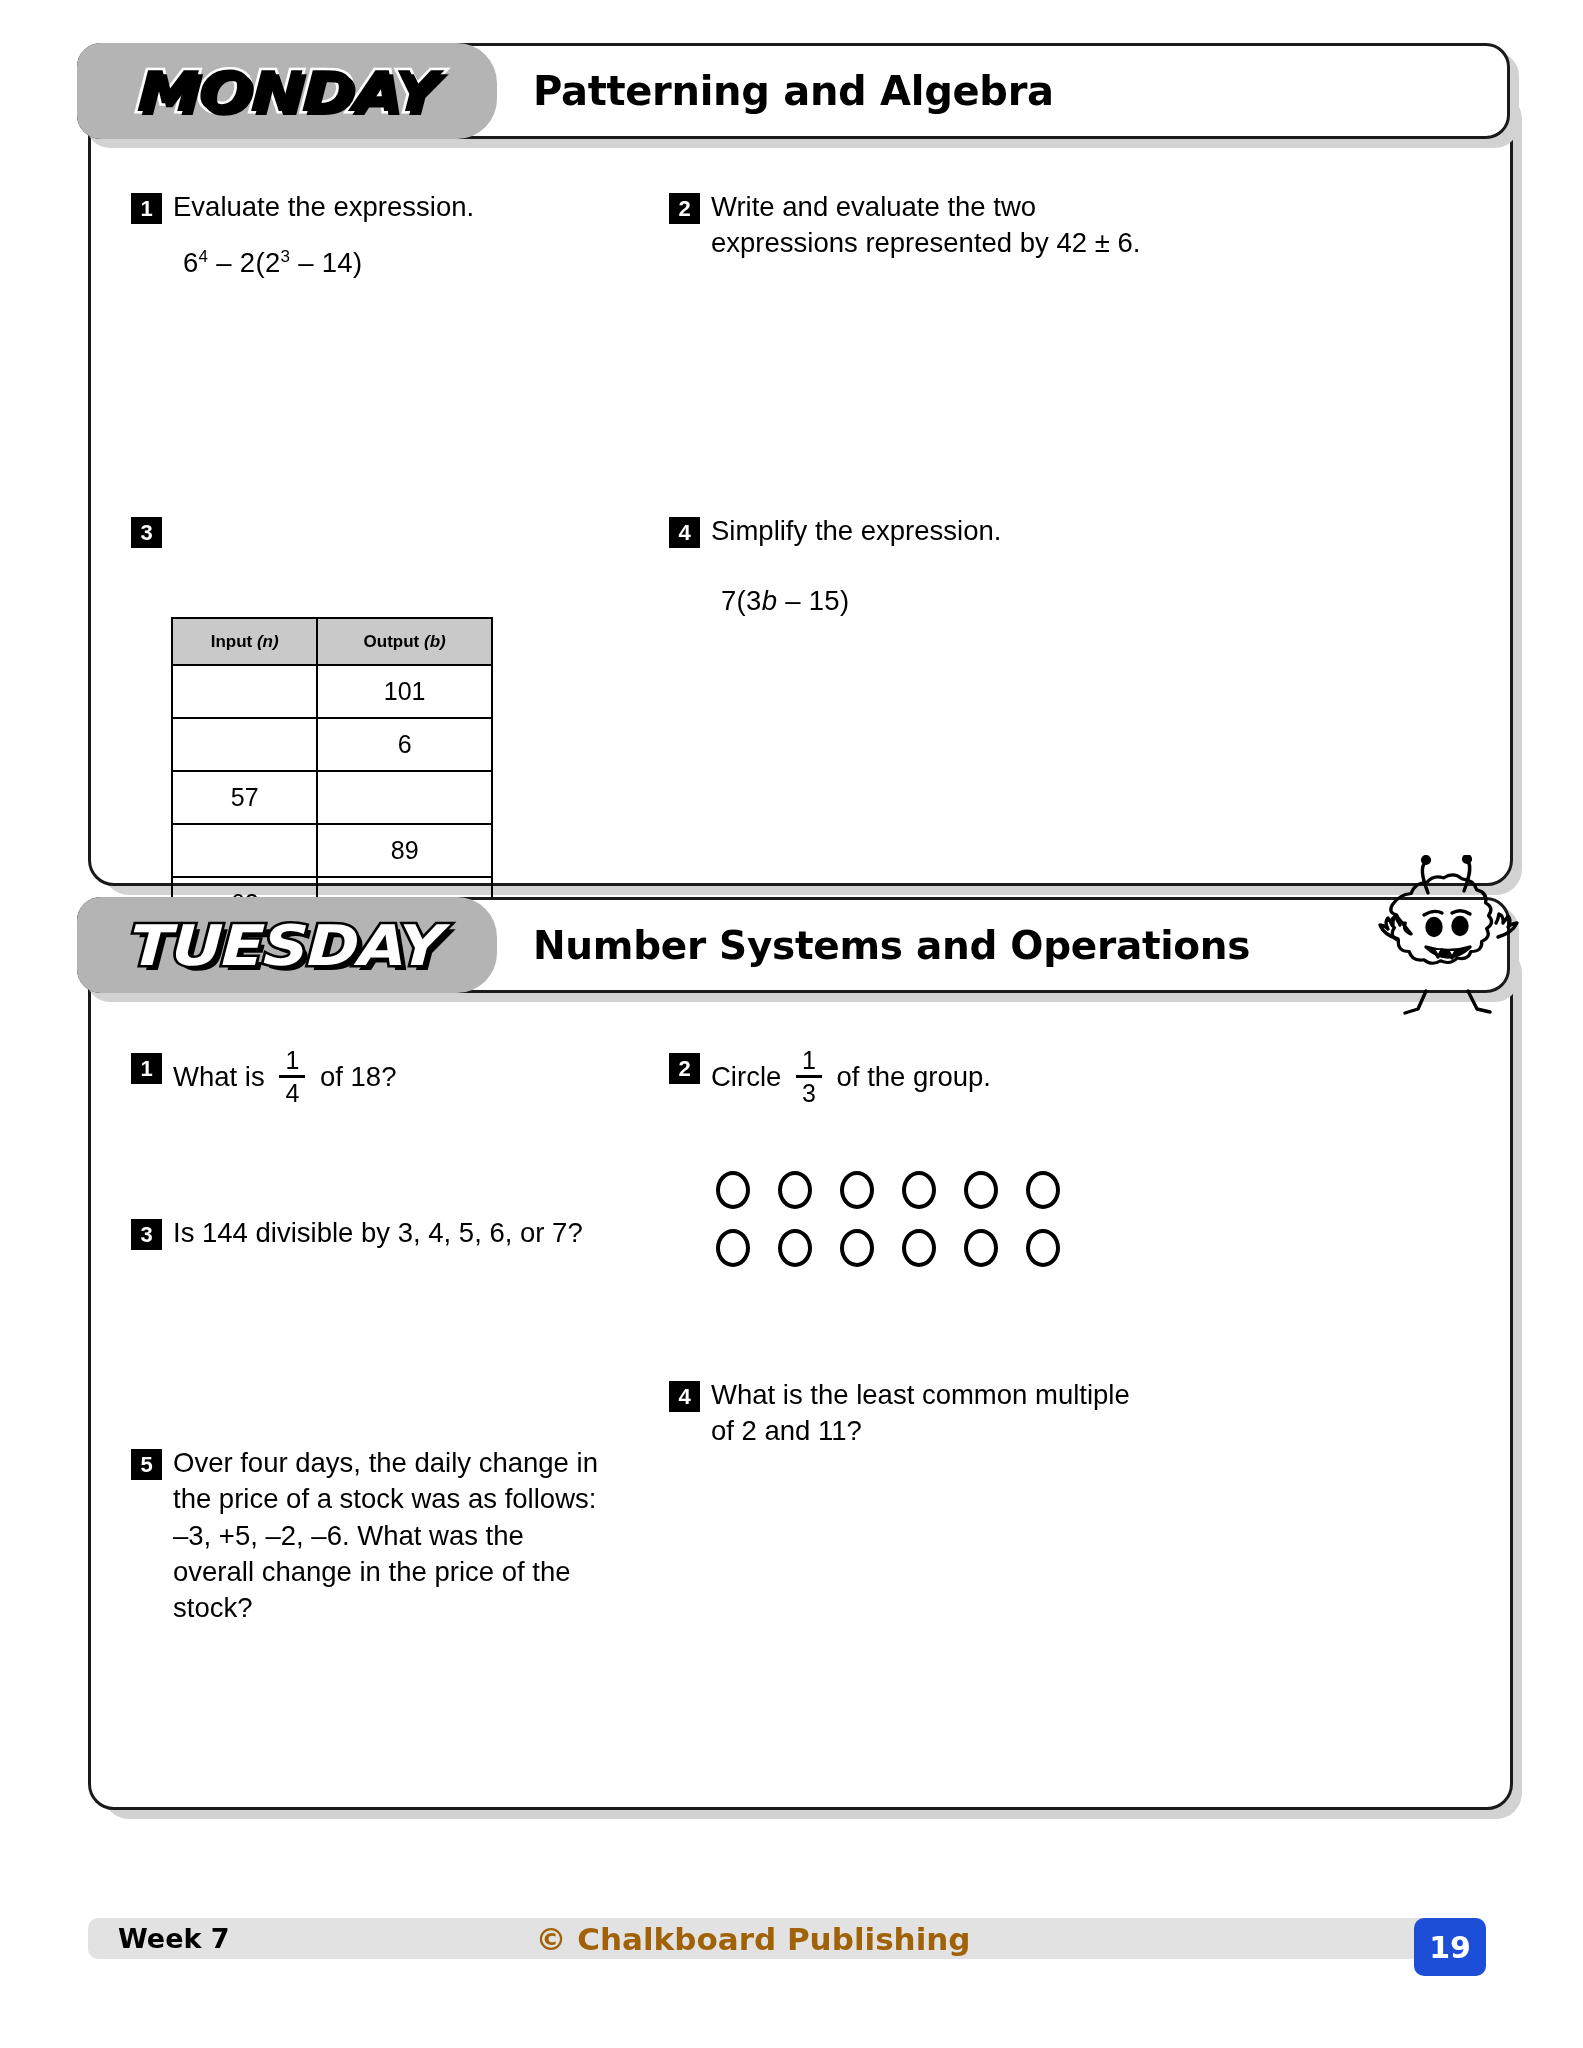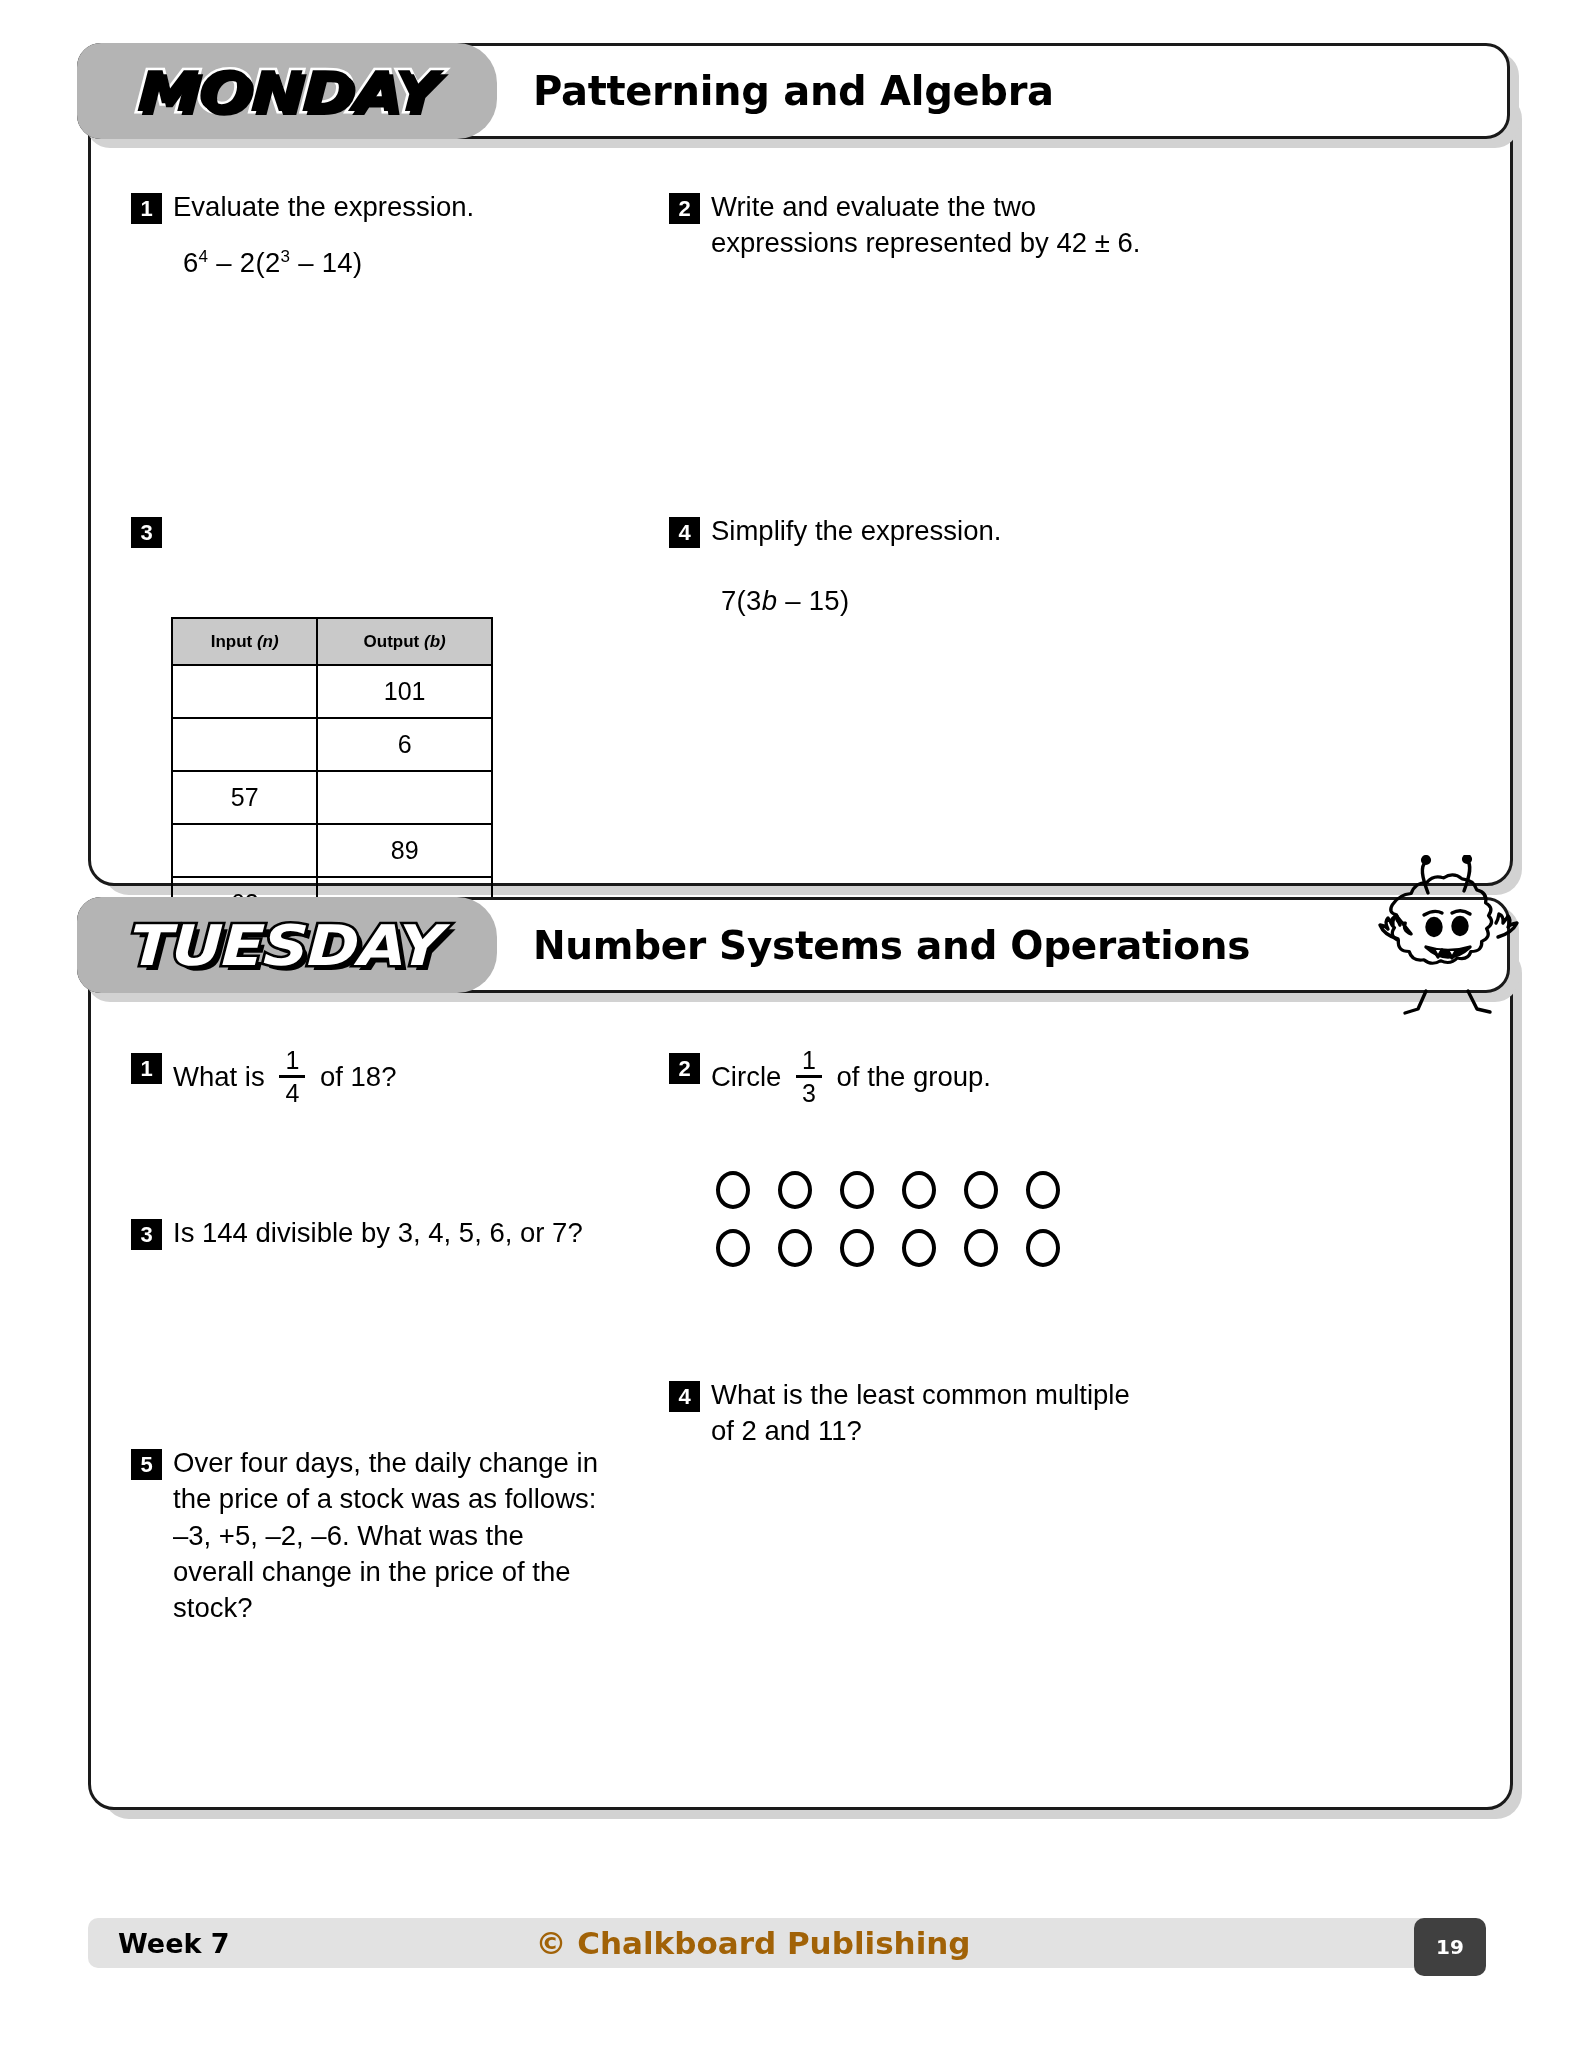--- a/index.html
+++ b/index.html
@@ -205,21 +205,21 @@
     position: absolute;
     left: 88px;
     bottom: 72px;
     width: 1398px;
     height: 58px;
   }
   .footer-bar {
     position: absolute;
     left: 0; top: 0;
     width: 1360px;
-    height: 50px;
+    height: 41px;
     background: #e2e2e2;
     border-radius: 10px;
     display: flex;
     align-items: center;
   }
   .week-label {
     font-family: "DejaVu Sans", sans-serif;
     font-weight: bold;
     font-size: 27px;
     color: #000000;
@@ -233,26 +233,26 @@
     font-weight: bold;
     font-size: 31px;
     color: #a16207;
     margin-left: -30px;
   }
   .page-no {
     position: absolute;
     right: 0; top: 0;
     width: 72px;
     height: 58px;
-    background: #404040;
+    background: #1d4ed8;
     border-radius: 10px;
     color: #ffffff;
     font-family: "DejaVu Sans", sans-serif;
     font-weight: bold;
-    font-size: 20px;
+    font-size: 30px;
     display: flex;
     align-items: center;
     justify-content: center;
   }
 
   
   .mascot {
     position: absolute;
     right: -18px;
     top: -42px;

